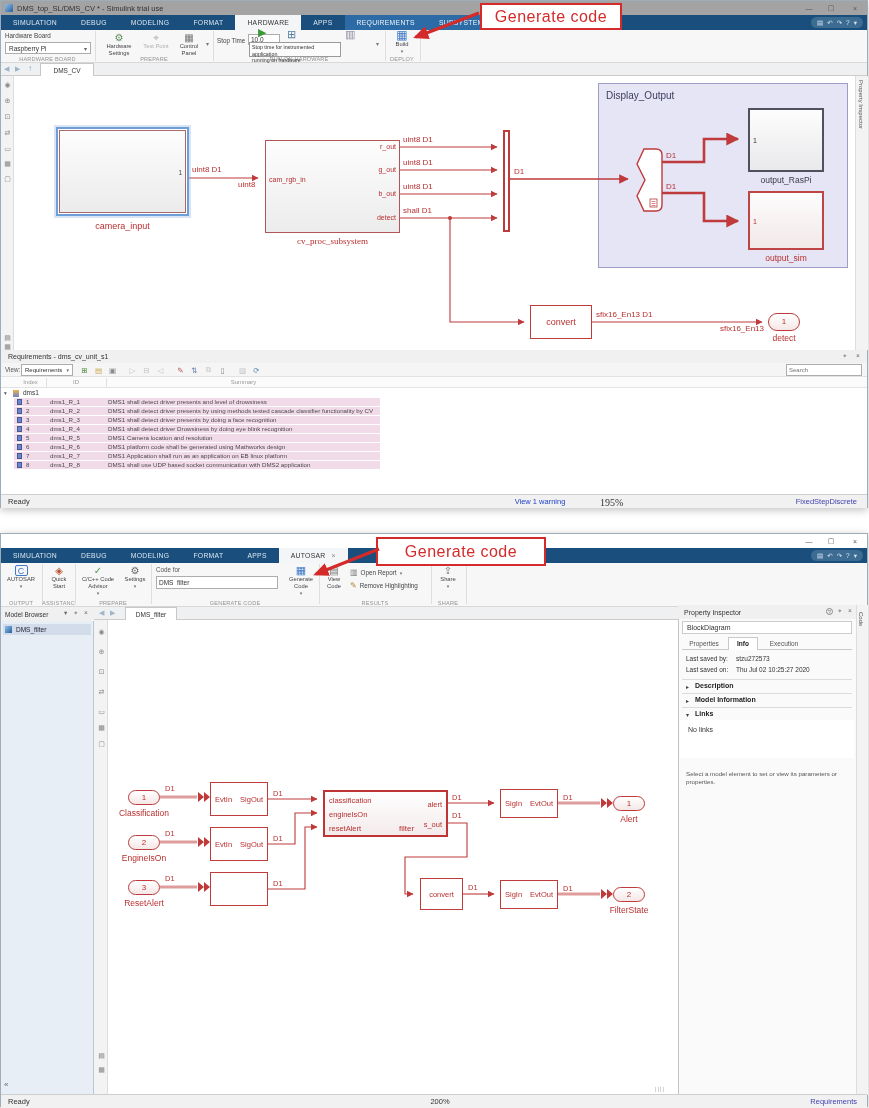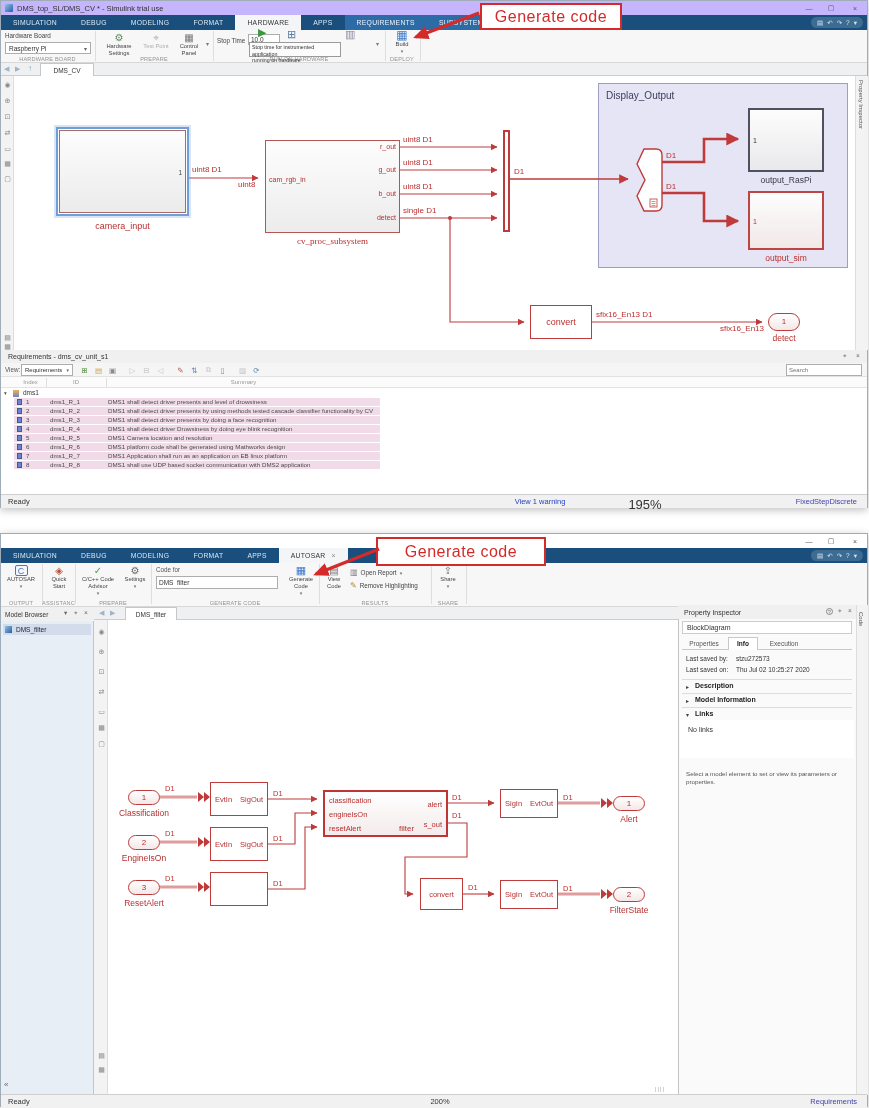--- a/index.html
+++ b/index.html
@@ -1,20 +1,20 @@
 <!DOCTYPE html>
 <html><head>
 <meta charset="utf-8">
 <style>
   *{margin:0;padding:0;box-sizing:border-box;font-family:"Liberation Sans",sans-serif;}
   html,body{background:#ffffff;}
   .page{position:relative;width:869px;height:1108px;overflow:hidden;background:#fff;}
   .ab{position:absolute;}
   .win{position:absolute;background:#fff;border:1px solid #9fadb9;box-shadow:0 2px 8px rgba(0,0,0,.25);}
-  .titlebar{position:absolute;height:14px;background:#c4b5fd;display:flex;align-items:center;font-size:7.5px;color:#333;}
+  .titlebar{position:absolute;height:14px;background:#a3a3a3;display:flex;align-items:center;font-size:7.5px;color:#333;}
   .slicon{width:8px;height:8px;margin:0 4px 0 4px;background:linear-gradient(135deg,#8cc0ea,#2a5f9e);border-radius:1px;}
   .wctl{position:absolute;top:0;height:14px;width:18px;display:flex;align-items:center;justify-content:center;font-size:7px;color:#555;}
   .tabsbar{position:absolute;height:15px;background:#1a4f7d;display:flex;align-items:stretch;}
   .rtab{display:flex;align-items:center;padding:0 12px;font-size:6.8px;color:#dbe6f0;letter-spacing:.3px;white-space:nowrap;}
   .rtab.active{background:#f4f5f6;color:#333;}
   .rtab.ctx{background:#2d6ba6;color:#eef4fa;}
   .pill{position:absolute;top:2px;right:6px;height:11px;border-radius:6px;background:#3d6c93;color:#d5e3ef;display:flex;align-items:center;gap:4px;padding:0 6px;font-size:6.5px;}
   .toolbar{position:absolute;background:#f7f7f7;border-bottom:1px solid #d8d8d8;}
   .sec{position:absolute;font-size:5.6px;color:#939393;text-align:center;white-space:nowrap;overflow:hidden;letter-spacing:.2px;}
   .vdiv{position:absolute;width:1px;background:#dedede;}
@@ -295,21 +295,21 @@
   <div class="oval" style="left:768px;top:313px;width:32px;height:18px;">
     <span>1</span>
   </div>
   <div class="blkname" style="left:764px;top:334px;width:40px;font-size:8.5px;">detect</div>
 
   <span class="sl" style="left:192px;top:166px;">uint8 D1</span>
   <span class="sl" style="left:238px;top:181px;">uint8</span>
   <span class="sl" style="left:403px;top:136px;">uint8 D1</span>
   <span class="sl" style="left:403px;top:159px;">uint8 D1</span>
   <span class="sl" style="left:403px;top:183px;">uint8 D1</span>
-  <span class="sl" style="left:403px;top:207px;">single D1</span>
+  <span class="sl" style="left:403px;top:207px;">shall D1</span>
   <span class="sl" style="left:514px;top:168px;">D1</span>
   <span class="sl" style="left:666px;top:152px;">D1</span>
   <span class="sl" style="left:666px;top:183px;">D1</span>
   <span class="sl" style="left:596px;top:311px;">sfix16_En13 D1</span>
   <span class="sl" style="left:700px;top:325px;width:64px;text-align:right;">sfix16_En13</span>
 
   <div class="panel" style="left:1px;top:350px;width:866px;height:144px;background:#ffffff;border-top:1px solid #aaa;"></div>
   <div class="phead" style="left:1px;top:350px;width:866px;height:13px;z-index:5;padding-left:7px;">
     <span>Requirements - dms_cv_unit_s1</span>
   </div>
@@ -393,21 +393,21 @@
   <div class="rqrow" style="top:461px;">
       <span class="rqic"></span>
       <span style="left:12px;">8</span>
       <span style="left:36px;">dms1_R_8</span>
       <span style="left:94px;">DMS1 shall use UDP based socket communication with DMS2 application</span>
     </div>
 
   <div class="statusbar" style="left:1px;top:494px;width:866px;z-index:6;"></div>
   <span class="ab" style="left:8px;top:497px;font-size:7.5px;color:#333;z-index:7;">Ready</span>
   <span class="ab" style="left:470px;top:497px;width:140px;text-align:center;font-size:7.5px;color:#2442c8;z-index:7;">View 1 warning</span>
-  <span class="ab" style="left:600px;top:497px;width:90px;text-align:center;font-size:13px;color:#333;z-index:7;">195%</span>
+  <span class="ab" style="left:600px;top:497px;width:90px;text-align:left;font-size:10px;color:#333;z-index:7;font-family:Liberation Serif, serif;">195%</span>
   <span class="ab" style="right:12px;top:497px;font-size:7.5px;color:#3f3fae;z-index:7;">FixedStepDiscrete</span>
 
   <div class="win" style="left:0;top:533px;width:868px;height:574px;"></div>
 
   <span class="wctl" style="left:800px;top:534px;">—</span>
   <span class="wctl" style="left:822px;top:534px;">▢</span>
   <span class="wctl" style="left:846px;top:534px;">×</span>
 
   <div class="tabsbar" style="left:1px;top:548px;width:866px;">
     <div class="rtab">SIMULATION</div>

